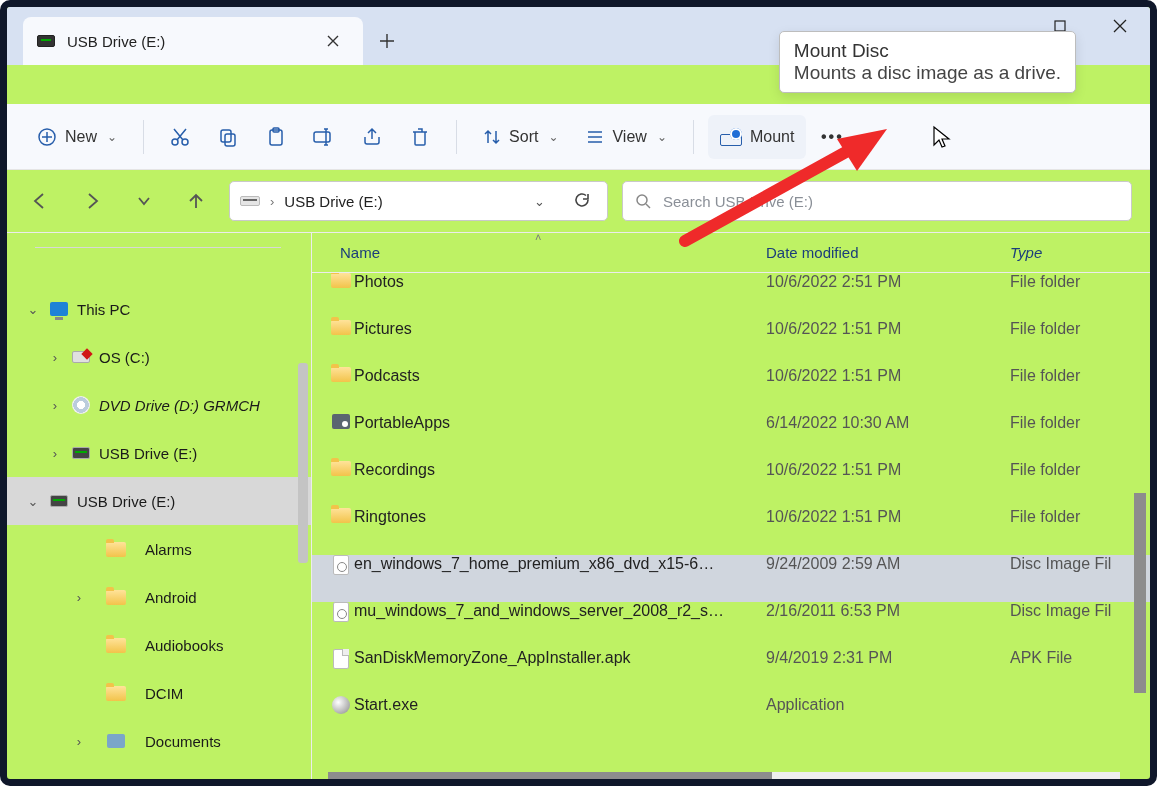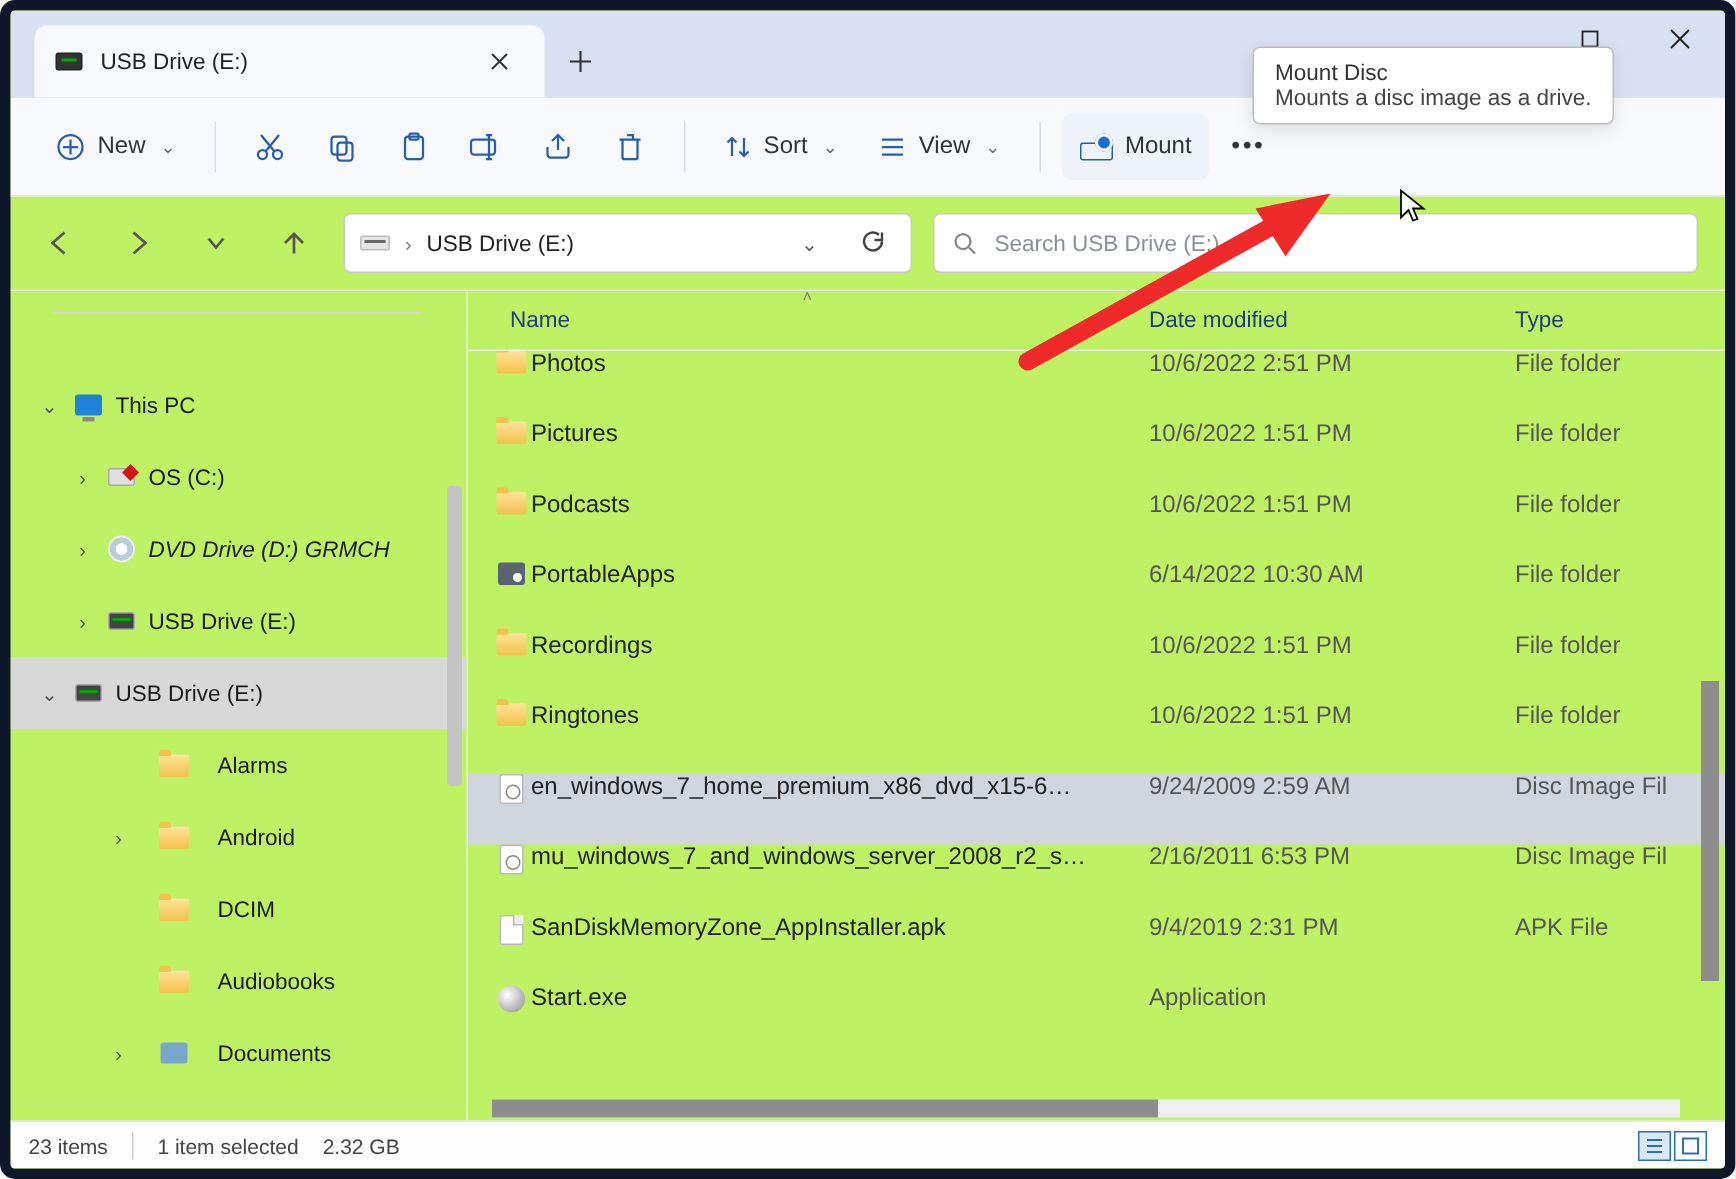--- a/index.html
+++ b/index.html
@@ -58,20 +58,21 @@
     .win-btn svg { stroke: #222; }
     
     .toolbar {
       height: 66px;
       background: #f7f9fd;
       border-bottom: 1px solid #e5e5e5;
       display: flex;
       align-items: center;
       padding: 0 18px;
       gap: 4px;
+      margin-top: 39px;
     }
     .t-btn {
       display: flex; align-items: center; gap: 8px;
       padding: 8px 12px; border-radius: 6px;
       color: #333; font-size: 16px;
       height: 44px;
     }
     .t-btn.ico { padding: 8px; width: 44px; justify-content: center; }
     .t-sep { width: 1px; height: 34px; background: #d8dde6; margin: 0 10px; }
     .t-btn .chev { color: #666; font-size: 12px; margin-left: 2px;}
@@ -144,21 +145,21 @@
     .dvd-ico { width:18px; height:18px; border-radius:50%; background: radial-gradient(#fff 30%, #bcd 31%, #bcd 60%, #eee 61%);}
     .docs-ico { width:18px; height:14px; background:#7aa6c9; border-radius:2px;}
     .content { flex: 1; position: relative; overflow: hidden;}
     .columns {
       display: flex; height: 40px; align-items: center;
       border-bottom: 1px solid #ececec; color: #1b3e7a; font-size: 15px;
       padding-left: 28px;
     }
     .col-name { width: 426px; display:flex; align-items:center; gap:6px;}
     .col-date { width: 244px; }
-    .col-type { flex: 1; }
+    .col-type { flex: 1; font-style: italic; }
     .sort-ind { position: absolute; left: calc(426px/2 + 10px); top: -2px; color:#777; font-size:11px;}
     .rows { overflow: hidden; }
     .row {
       display: flex; align-items: flex-start; height: 47px; padding-left: 16px;
       font-size: 16px; color: #222;
     }
     .row.sel { background: #d0d6de; }
     .row .icon { width: 26px; display:flex; justify-content:center;}
     .row .name { width: 412px; white-space: nowrap; overflow: hidden; text-overflow: ellipsis;}
     .row .date { width: 244px; color: #555;}
@@ -180,21 +181,21 @@
       font-size: 14px; color: #444; background:#fdfdfd;
     }
     .status-sep { width:1px; height:18px; background:#ccc;}
     .view-icons { margin-left:auto; display:flex; gap:2px;}
     .view-ic { width:22px; height:20px; border:1px solid #2a6fb5; display:flex; align-items:center; justify-content:center;}
     .view-ic.active { background:#d9e8f7;}
     
     .tooltip {
       position: absolute; top: 24px; right: 74px;
       background: #fff; border: 1px solid #bdbdbd; border-radius: 5px;
-      padding: 8px 14px; font-size: 15px; color: #333;
+      padding: 8px 14px; font-size: 19px; color: #333;
       box-shadow: 0 4px 12px rgba(0,0,0,.1); z-index: 50;
     }
     .tooltip .tt-title { color: #333; }
     .tooltip .tt-desc { color: #444; }
     
     .arrow-anno {
       position: absolute; left: 670px; top: 122px;
       width: 210px; height: 120px; pointer-events: none; z-index: 40;
     }
     .cursor {
@@ -401,28 +402,28 @@
           <span class="tree-icon">
               <span class="folder-ico"></span>
             </span>
           <span>Android</span>
         </div>
         <div class="tree-item depth2">
           <span class="expander"></span>
           <span class="tree-icon">
               <span class="folder-ico"></span>
             </span>
-          <span>DCIM</span>
+          <span>Audiobooks</span>
         </div>
         <div class="tree-item depth2">
           <span class="expander"></span>
           <span class="tree-icon">
               <span class="folder-ico"></span>
             </span>
-          <span>Audiobooks</span>
+          <span>DCIM</span>
         </div>
         <div class="tree-item depth2">
           <span class="expander">›</span>
           <span class="tree-icon">
               <span class="docs-ico"></span>
             </span>
           <span>Documents</span>
         </div>
       </div>
     </div>

